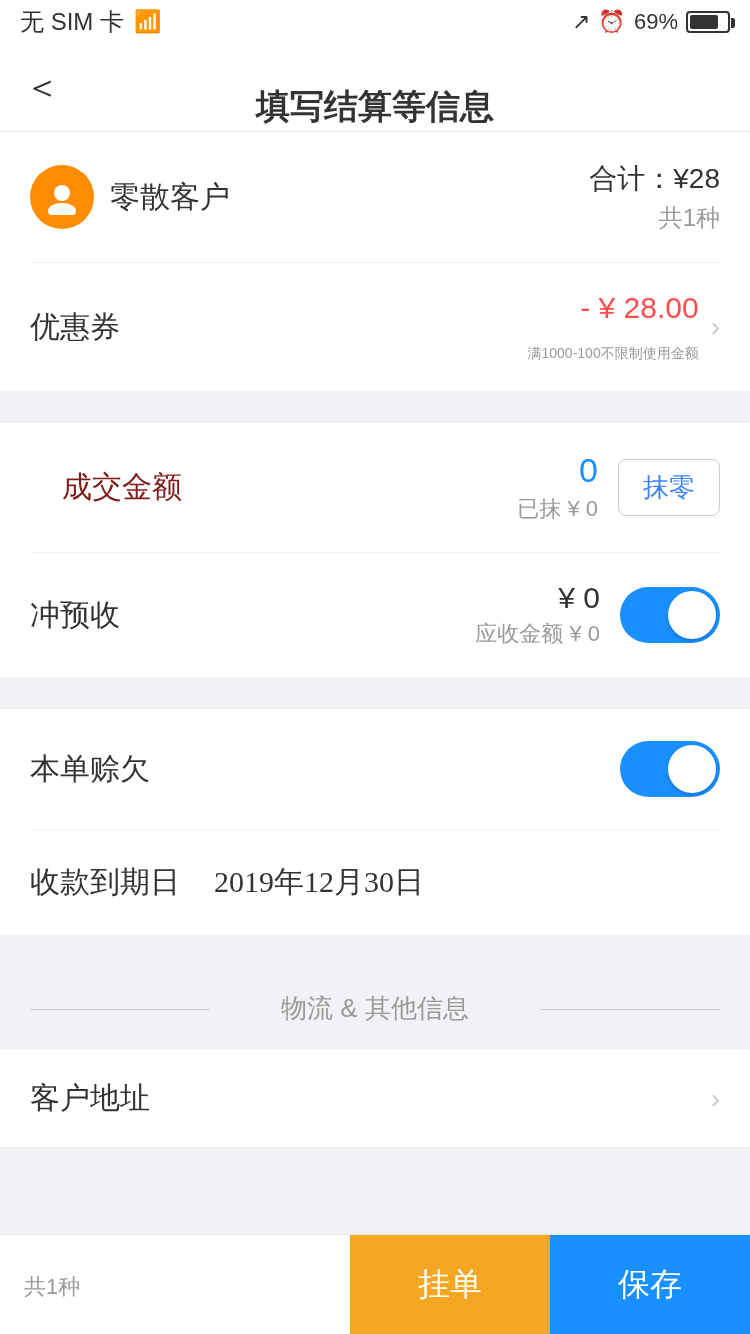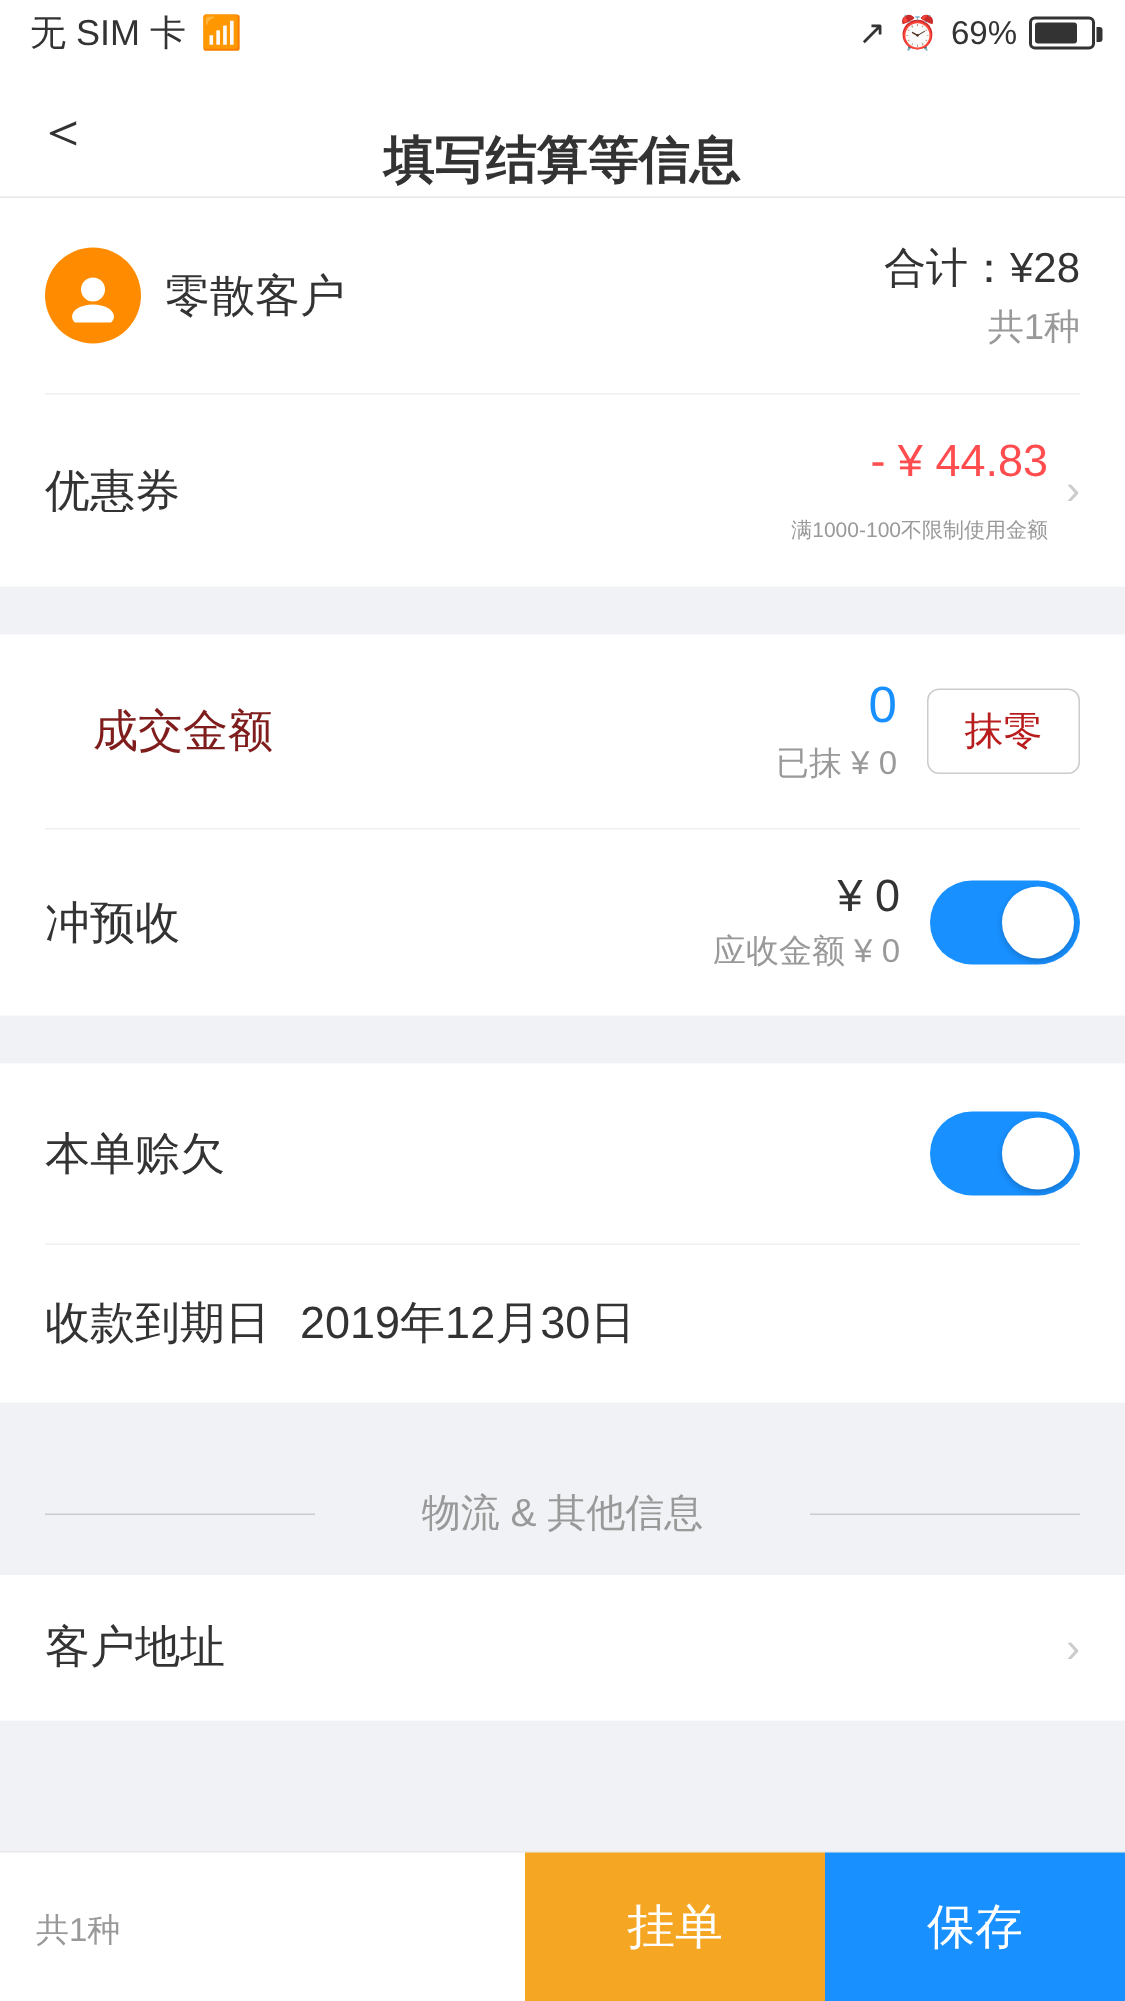--- a/index.html
+++ b/index.html
@@ -189,21 +189,21 @@
     .deal-deducted {
       font-size: 22px;
       color: #999;
       margin-top: 4px;
     }
     .round-zero-btn {
       border: 1px solid #ccc;
       border-radius: 8px;
       padding: 10px 24px;
       font-size: 26px;
-      color: #b91c1c;
+      color: #3b82f6;
       background: #fff;
       cursor: pointer;
     }
 
     
     .prepaid-row {
       display: flex;
       align-items: center;
       justify-content: space-between;
       padding: 28px 30px;
@@ -263,21 +263,22 @@
     .credit-label {
       font-size: 30px;
       color: #333;
     }
 
     
     .duedate-row {
       display: flex;
       align-items: flex-start;
       padding: 32px 30px;
-      gap: 20px;
+      gap: 34px;
+      font-family: Liberation Serif, serif;
     }
     .duedate-label {
       font-size: 30px;
       color: #333;
       white-space: nowrap;
     }
     .duedate-value {
       font-size: 30px;
       color: #333;
     }
@@ -403,21 +404,21 @@
       <div class="customer-total">合计：¥28</div>
       <div class="customer-count">共1种</div>
     </div>
   </div>
   <div class="divider"></div>
 
   <div class="coupon-row">
     <span class="coupon-label">优惠券</span>
     <div class="coupon-right">
       <div class="coupon-value-block">
-        <div class="coupon-discount">- ¥ 44.83</div>
+        <div class="coupon-discount">- ¥ 28.00</div>
         <div class="coupon-desc">满1000-100不限制使用金额</div>
       </div>
       <span class="chevron-icon">›</span>
     </div>
   </div>
 </div>
 
 <div class="section-sep"></div>
 
 <div class="section">

